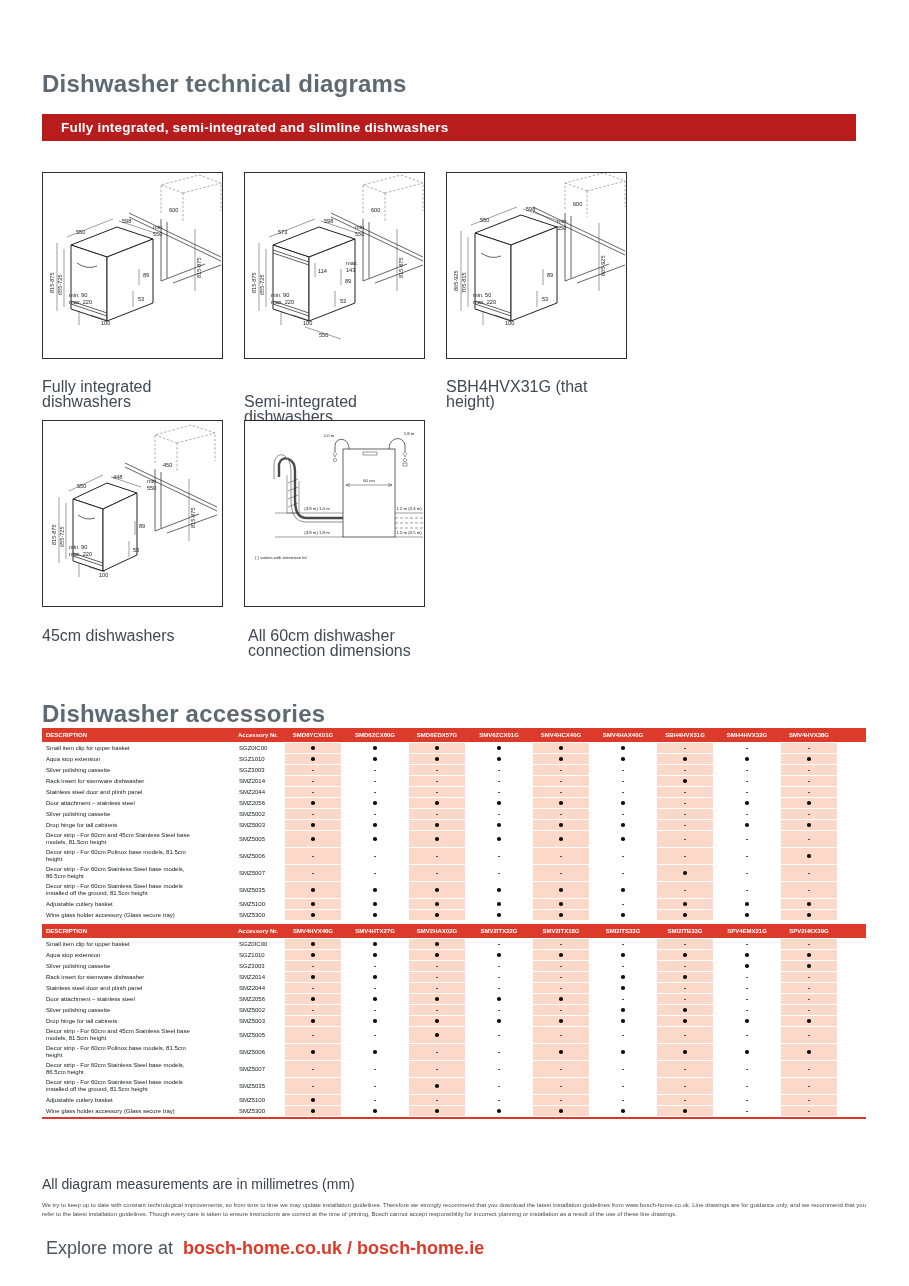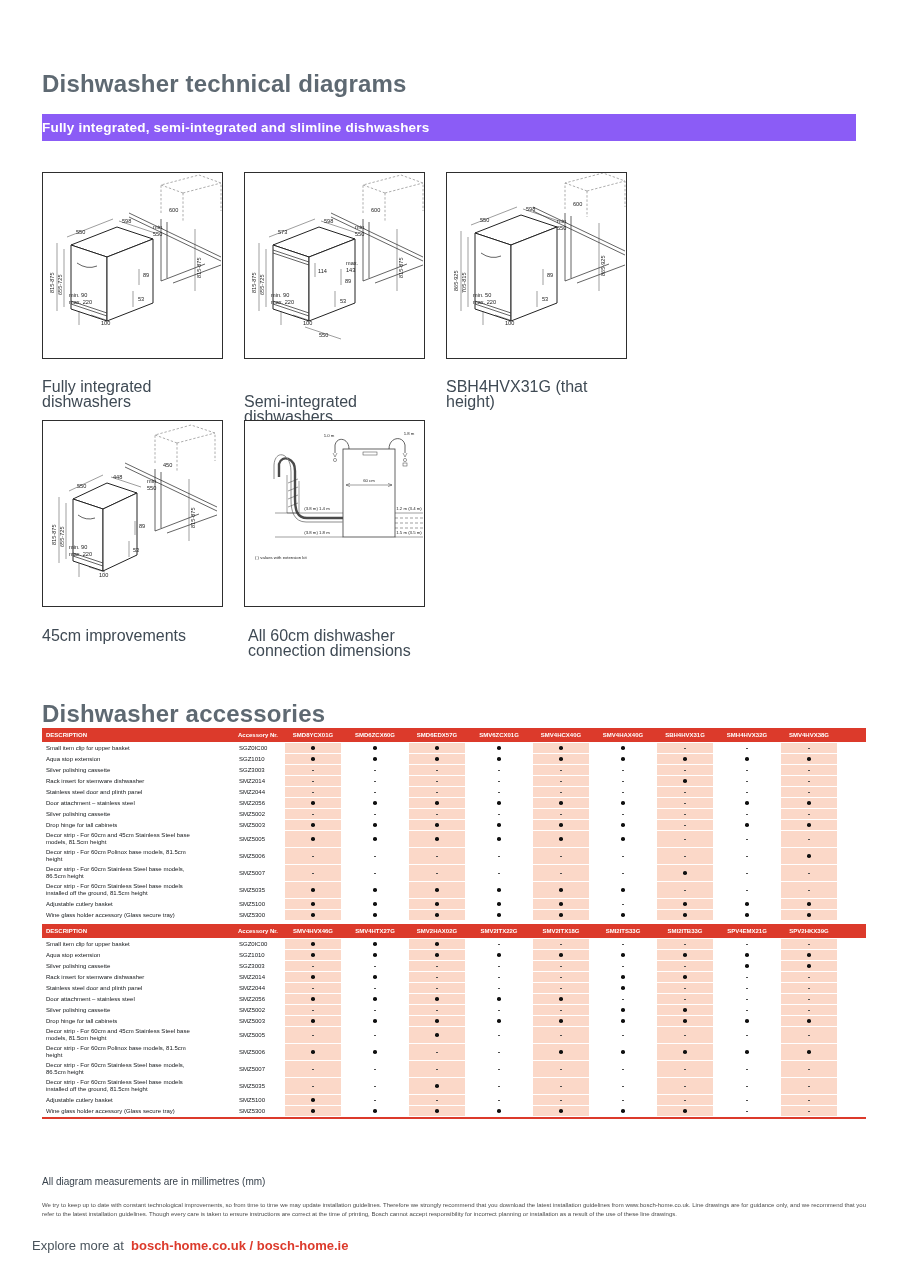--- a/index.html
+++ b/index.html
@@ -4,23 +4,23 @@
 <style>
   * { margin:0; padding:0; box-sizing:border-box; }
   html,body { background:#ffffff; }
   body {
     width:909px; height:1286px; position:relative; overflow:hidden;
     font-family:"Liberation Sans", sans-serif; color:#2b333b;
   }
   .abs { position:absolute; }
   .h1 { font-size:24px; font-weight:700; color:#5e6972; letter-spacing:.2px; }
   .banner {
-    left:42px; top:114px; width:814px; height:27px; background:#8b5cf6;
+    left:42px; top:114px; width:814px; height:27px; background:#b91c1c;
     color:#fff; font-size:13.5px; font-weight:700; display:flex; align-items:center;
-    padding-left:0; letter-spacing:.2px;
+    padding-left:19px; letter-spacing:.2px;
   }
   .dbox { width:181px; height:187px; border:1px solid #2e2e2e; background:#fff; }
   .dbox svg { width:100%; height:100%; display:block; }
   .cap { font-size:16px; color:#3f4a54; line-height:15px; width:185px; }
   svg text { font-family:"Liberation Sans", sans-serif; font-size:5.6px; fill:#1c1c1c; }
   svg text.tiny { font-size:4.3px; }
   .ln  { stroke:#3c3c3c; stroke-width:.8; fill:none; }
   .lnt { stroke:#3c3c3c; stroke-width:.5; fill:none; }
   .dash-ln { stroke:#8a8a8a; stroke-width:.7; fill:none; stroke-dasharray:2.4 1.8; }
   .boxface { stroke:#232323; stroke-width:1; fill:#ffffff; }
@@ -41,23 +41,23 @@
     padding:0 3px; background-clip:content-box;
   }
   .c-cell.shade { background-color:#fbd8c8; background-clip:content-box; }
   .t-head .c-cell { background:none; color:#fff; font-weight:700; font-size:6px; padding:0; }
   .t-pad { flex:1; }
   .dot  { width:3.6px; height:3.6px; border-radius:50%; background:#101010; }
   .dashmark { width:2.6px; height:1px; background:#4d4d4d; }
   .t2gap { height:3px; }
   .t-bottom { border-bottom:2px solid #dc3a2b; }
 
-  .foot-note { left:42px; top:1176px; font-size:10px; color:#39434d; }
+  .foot-note { left:42px; top:1176px; font-size:14px; color:#39434d; }
   .legal { left:42px; top:1201px; width:824px; font-size:6px; line-height:9px; color:#4a4a4a; text-align:justify; }
-  .explore { left:32px; top:1238px; font-size:13px; color:#4a545c; }
+  .explore { left:46px; top:1238px; font-size:18px; color:#4a545c; }
   .explore b { color:#dc3a2b; font-weight:700; }
 </style>
 </head>
 <body>
 
 <div class="abs h1" style="left:42px; top:70px;">Dishwasher technical diagrams</div>
 
 <div class="abs banner">
   <span>Fully integrated, semi-integrated and slimline dishwashers</span>
 </div>
@@ -310,21 +310,21 @@
     <text x="164" y="14" class="tiny" text-anchor="middle">1.8 m</text>
     <text x="124" y="61" class="tiny" text-anchor="middle">60 cm</text>
     <text x="72" y="89" class="tiny" text-anchor="middle">(3.8 m) 1.4 m</text>
     <text x="164" y="89" class="tiny" text-anchor="middle">1.2 m (3.4 m)</text>
     <text x="72" y="113" class="tiny" text-anchor="middle">(3.8 m) 1.8 m</text>
     <text x="164" y="113" class="tiny" text-anchor="middle">1.5 m (3.5 m)</text>
     <text x="10" y="138" class="tiny">( ) values with extension kit</text>
   </svg>
 </div>
 
-<div class="abs cap" style="left:42px; top:628px;">45cm improvements</div>
+<div class="abs cap" style="left:42px; top:628px;">45cm dishwashers</div>
 <div class="abs cap" style="left:248px; top:628px; width:178px;">All 60cm dishwasher connection dimensions</div>
 
 <div class="abs h1" style="left:42px; top:700px;text-align:right;">Dishwasher accessories</div>
 
 <div class="abs tablewrap">
   <div id="table1">
       <div class="t-head">
         <span class="c-desc">DESCRIPTION</span>
         <span class="c-nr">Accessory Nr.</span>
         <span class="c-cell">SMD8YCX01G</span>

